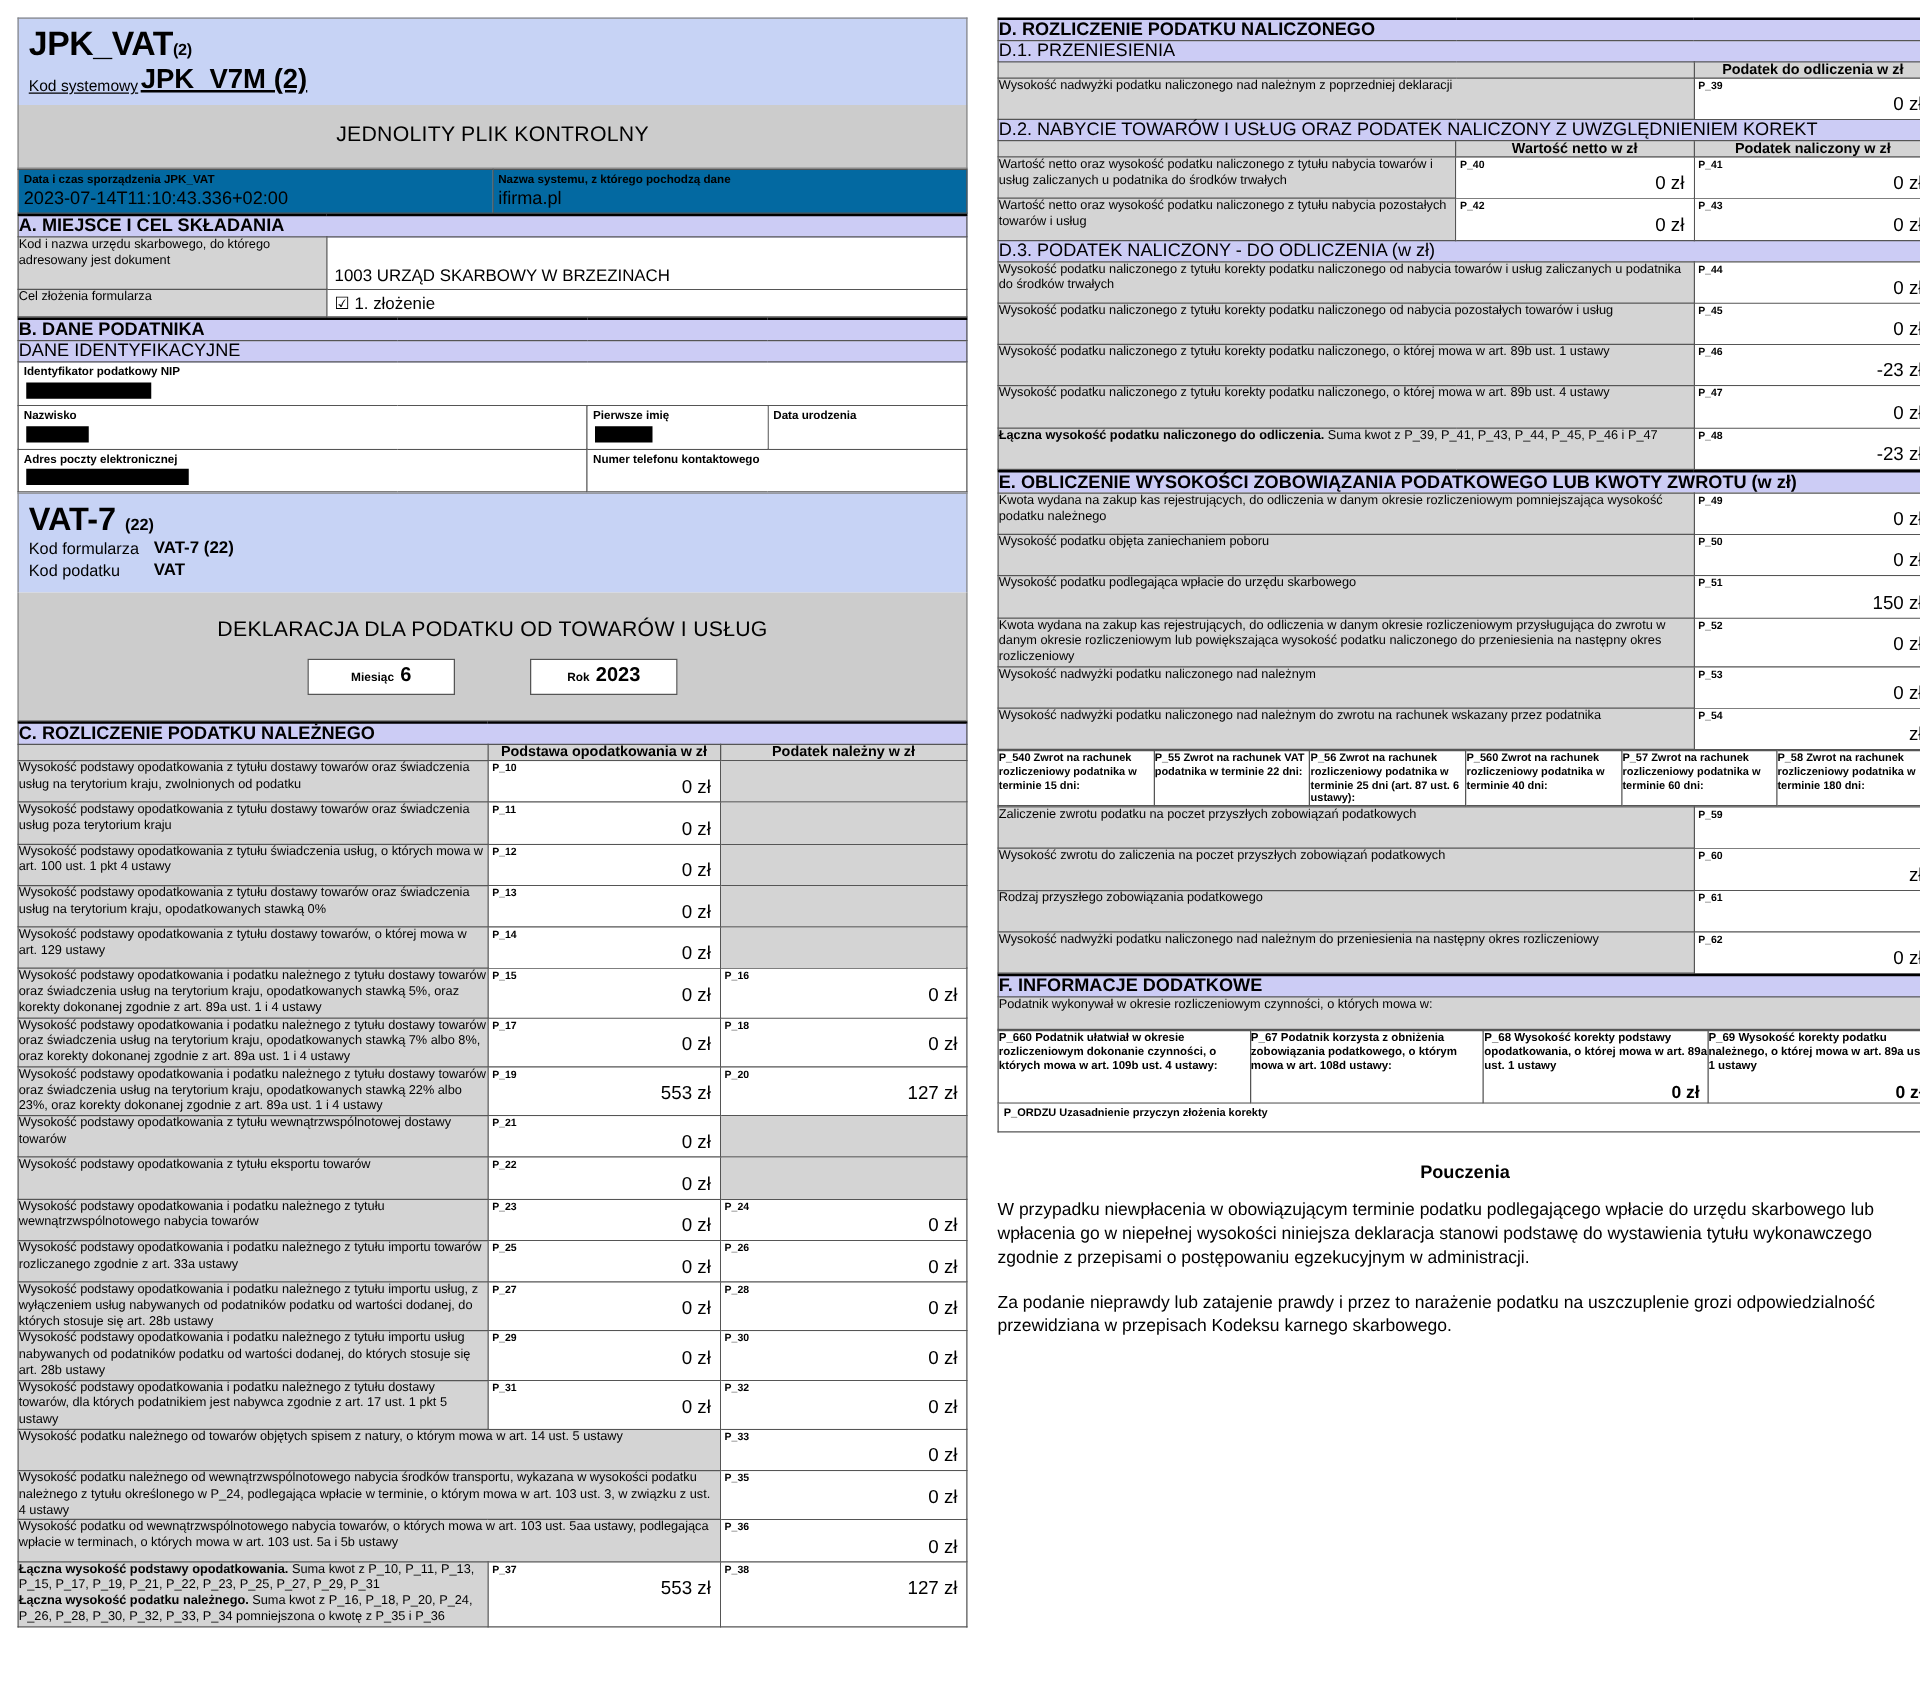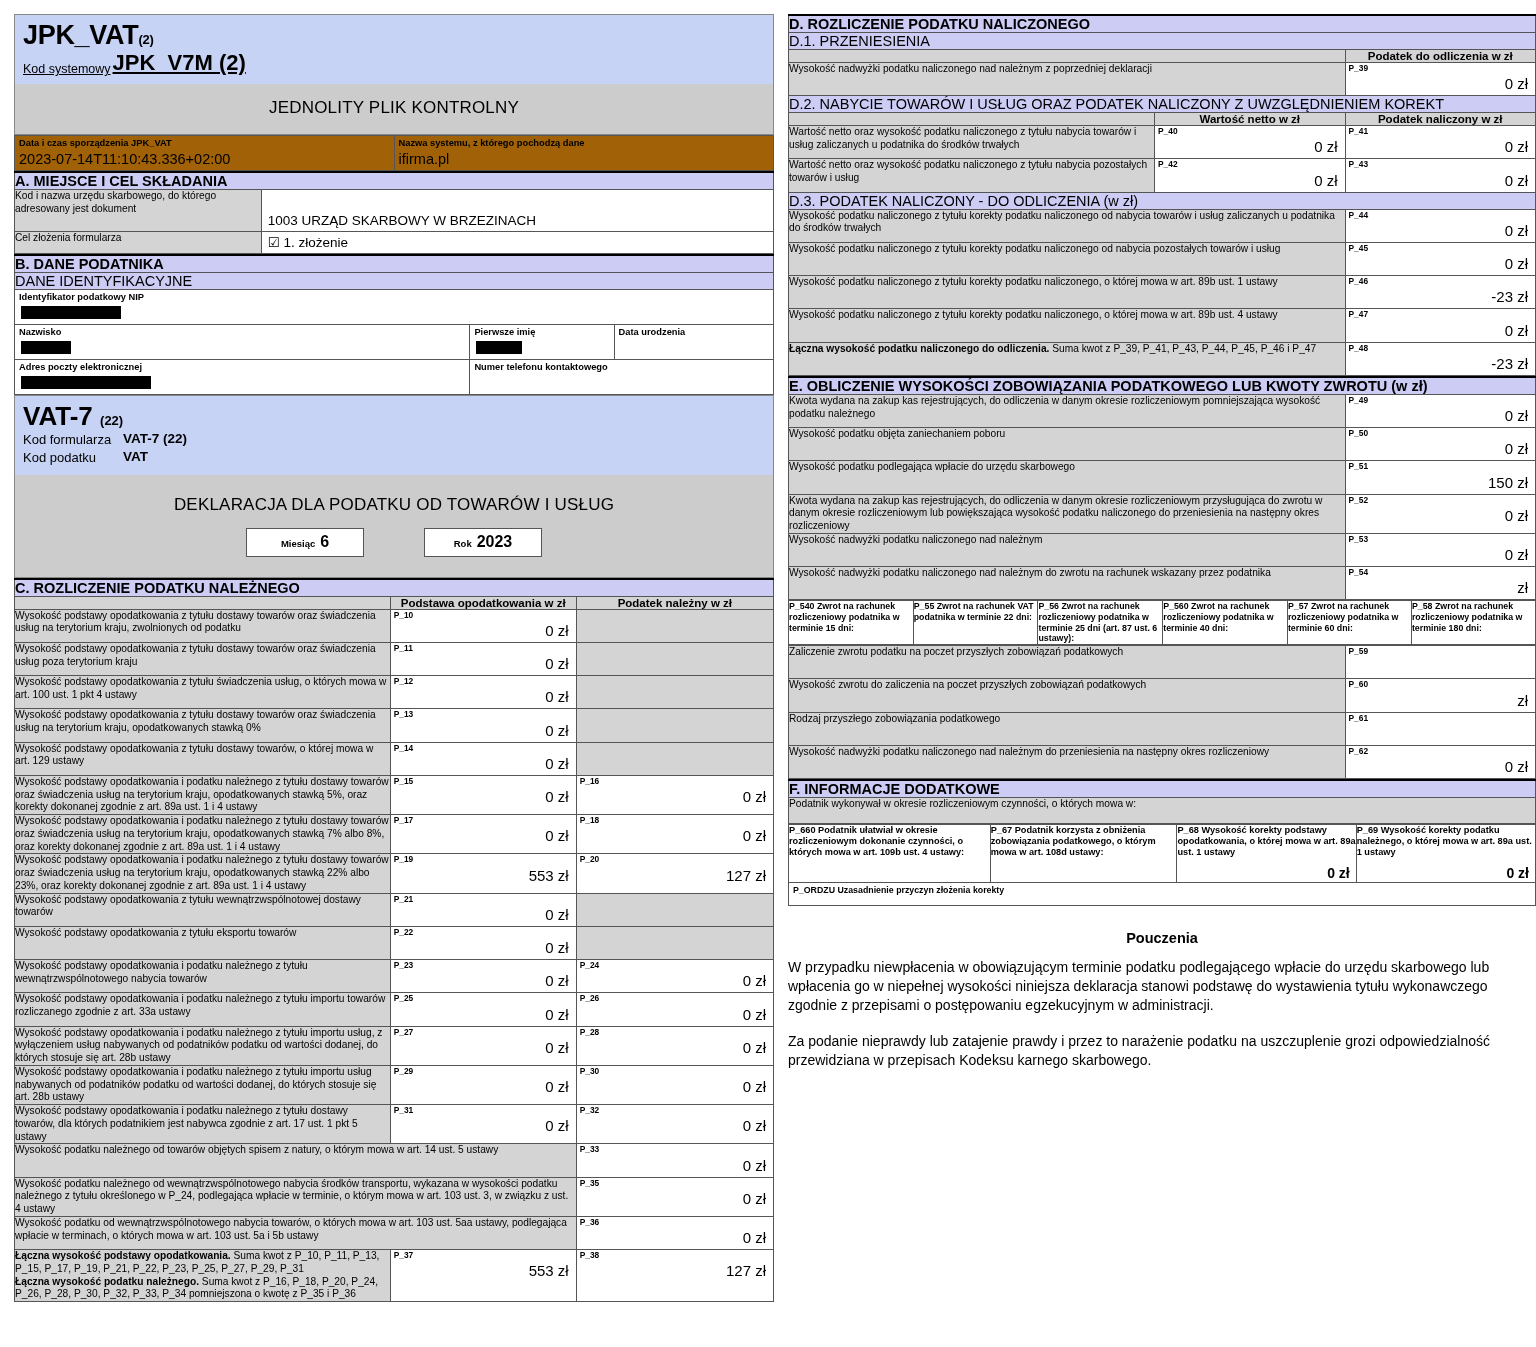--- a/index.html
+++ b/index.html
@@ -13,21 +13,21 @@
     font-family: "Liberation Sans", sans-serif;
     color: #000;
     position: relative;
     overflow: hidden;
   }
   .page {
     display: flex;
     width: 1436px;
     padding: 14px 6px 0 14px;
     box-sizing: border-box;
-    gap: 14px;
+    gap: 24px;
   }
   .col-left { width: 760px; flex: 0 0 760px; }
   .col-right { width: 748px; flex: 0 0 748px; }
 
   
   .blue-band {
     background: #c7d3f5;
     border: 1px solid #888;
     border-bottom: none;
     padding: 6px 8px 8px 8px;
@@ -87,21 +87,21 @@
     font-weight: normal;
     border-top: 1px solid #555 !important;
   }
   .sec-head.plainbold { font-weight: bold; }
   .lbl {
     background: #d4d4d4;
     font-size: 10.2px;
     line-height: 1.25;
     padding: 3px 4px 3px 5px;
   }
-  .lbl.white { background: #a16207; }
+  .lbl.white { background: #0369a1; }
   .val {
     background: #ffffff;
     position: relative;
     padding: 0;
   }
   .val .pid {
     font-size: 8.4px;
     font-weight: bold;
     display: block;
     padding: 1px 0 0 3px;

